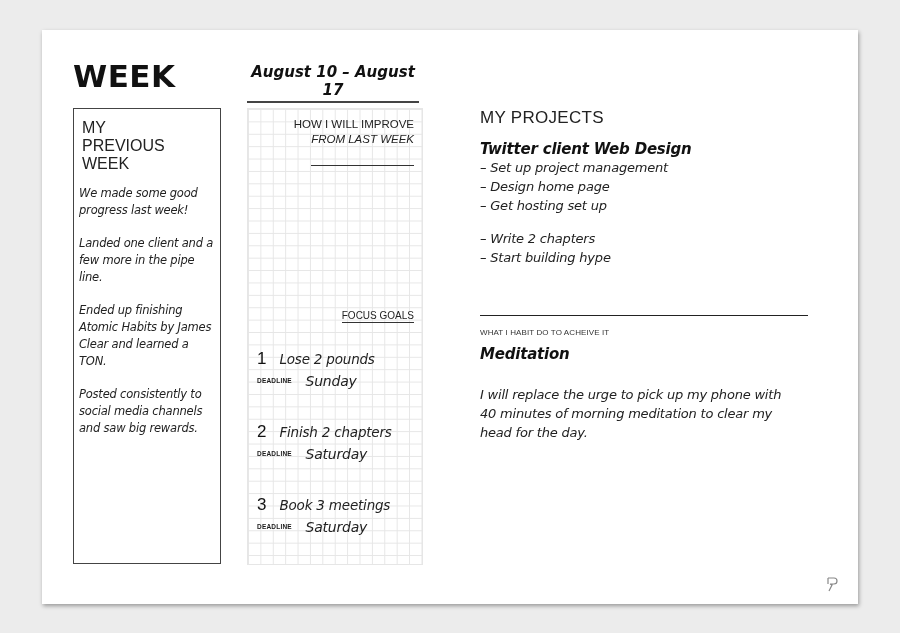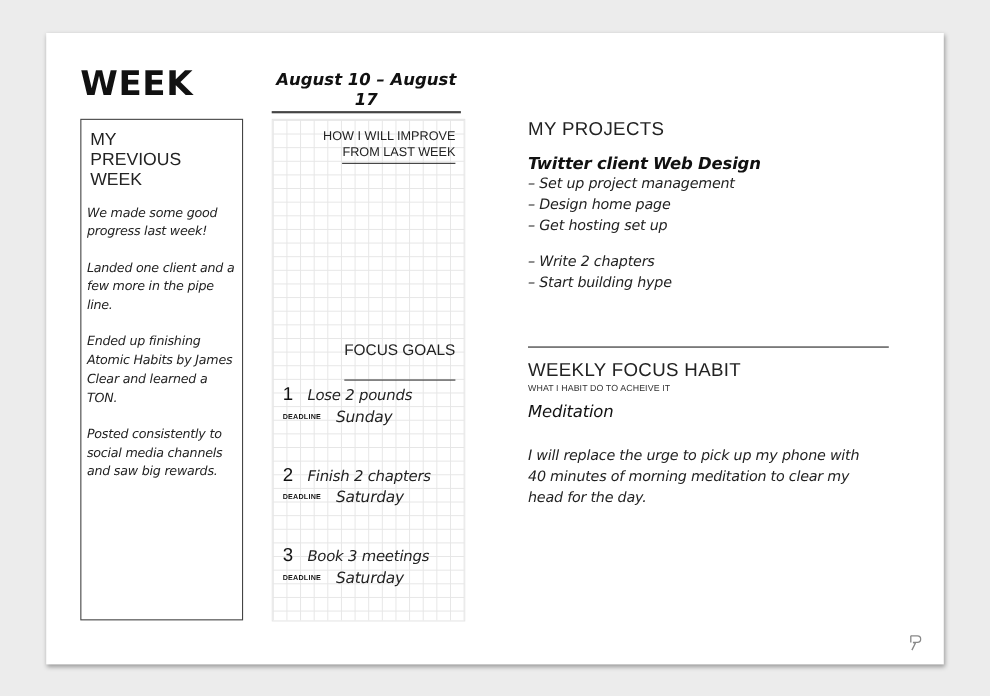--- a/index.html
+++ b/index.html
@@ -28,41 +28,41 @@
     left: 205px; top: 78px; width: 174px; height: 455px;
     background-color: #fff;
     background-image:
       linear-gradient(to right, #e6e6e6 1px, transparent 1px),
       linear-gradient(to bottom, #e6e6e6 1px, transparent 1px);
     background-size: 12.4px 12.4px;
     border: 1px solid #e6e6e6;
   }
   .improve-head { position: absolute; right: 8px; top: 8px; text-align: right; font-size: 11.5px; line-height: 15px; color: #222; }
   .improve-head span { display: block; }
-  .improve-head .l2 { border-bottom: 1.5px solid #333; padding-bottom: 1px; display: inline-block; }
+  .improve-head .l2 { border-bottom: 1.5px solid #333; padding-bottom: 18px; display: inline-block; font-style: italic; }
   .improve-list { position: absolute; left: 12px; top: 48px; width: 160px; font-size: 13px; line-height: 19px; }
   .improve-list p { margin: 0 0 19px 0; }
 
-  .focus-head { position: absolute; right: 8px; top: 201px; font-size: 14px; color: #222; border-bottom: 1.5px solid #333; padding-bottom: 19px; }
+  .focus-head { position: absolute; right: 8px; top: 201px; font-size: 10px; color: #222; border-bottom: 1.5px solid #333; padding-bottom: 1px; }
   .goal { position: absolute; left: 9px; width: 165px; }
   .goal-num { font-size: 17px; font-family: "Liberation Sans", sans-serif; color: #111; display: inline-block; width: 18px; }
   .goal-text { font-size: 13.5px; margin-top: 44px; }
   .goal-deadline { margin-top: 2px; }
   .deadline-label { font-size: 6.5px; font-weight: 700; letter-spacing: 0.2px; display: inline-block; width: 44px; vertical-align: middle; }
   .deadline-val { font-size: 14px; vertical-align: middle; }
 
   .right-col { left: 438px; top: 78px; width: 330px; }
   .sec-title { font-size: 17px; color: #222; letter-spacing: 0.3px; }
   .proj-name { font-size: 15px; font-weight: 600; margin-top: 12px; color: #111; }
   .proj-list { font-size: 13px; line-height: 19px; }
   .proj-gap { height: 14px; }
   .divider { position: absolute; left: 438px; top: 285px; width: 328px; height: 0; border-top: 1.5px solid #222; }
   .habit-wrap { position: absolute; left: 438px; top: 297px; width: 330px; }
   .habit-sub { font-size: 8px; color: #333; margin-top: 1px; letter-spacing: 0.1px; }
-  .habit-name { font-size: 15px; font-weight: 400; margin-top: 8px; color: #111; }
+  .habit-name { font-size: 15px; font-weight: 700; margin-top: 8px; color: #111; }
   .habit-desc { font-size: 13px; line-height: 19px; margin-top: 22px; width: 320px; }
 
   .logo-icon { position: absolute; right: 20px; bottom: 12px; width: 12px; height: 16px; }
 </style>
 </head>
 <body>
 
 <div class="page">
 
   <div class="abs week-title">WEEK</div>
@@ -136,21 +136,20 @@
     <div class="proj-gap"></div>
     <div class="proj-list hand">
       <div>– Write 2 chapters</div>
       <div>– Start building hype</div>
     </div>
   </div>
 
   <div class="divider"></div>
 
   <div class="habit-wrap">
-    <div class="sec-title">WEEKLY FOCUS HABIT</div>
     <div class="habit-sub">WHAT I HABIT DO TO ACHEIVE IT</div>
     <div class="habit-name hand">Meditation</div>
     <div class="habit-desc hand">I will replace the urge to pick up my phone with 40 minutes of morning meditation to clear my head for the day.</div>
   </div>
 
   <svg class="logo-icon" viewBox="0 0 12 16">
     <path d="M2 2 H8 Q11 2 11 5 Q11 8 8 8 H4 M4 8 L6 9 L3 15" fill="none" stroke="#888" stroke-width="1.2"></path>
     <path d="M2 2 V8" fill="none" stroke="#888" stroke-width="1.2"></path>
   </svg>
 </div>

